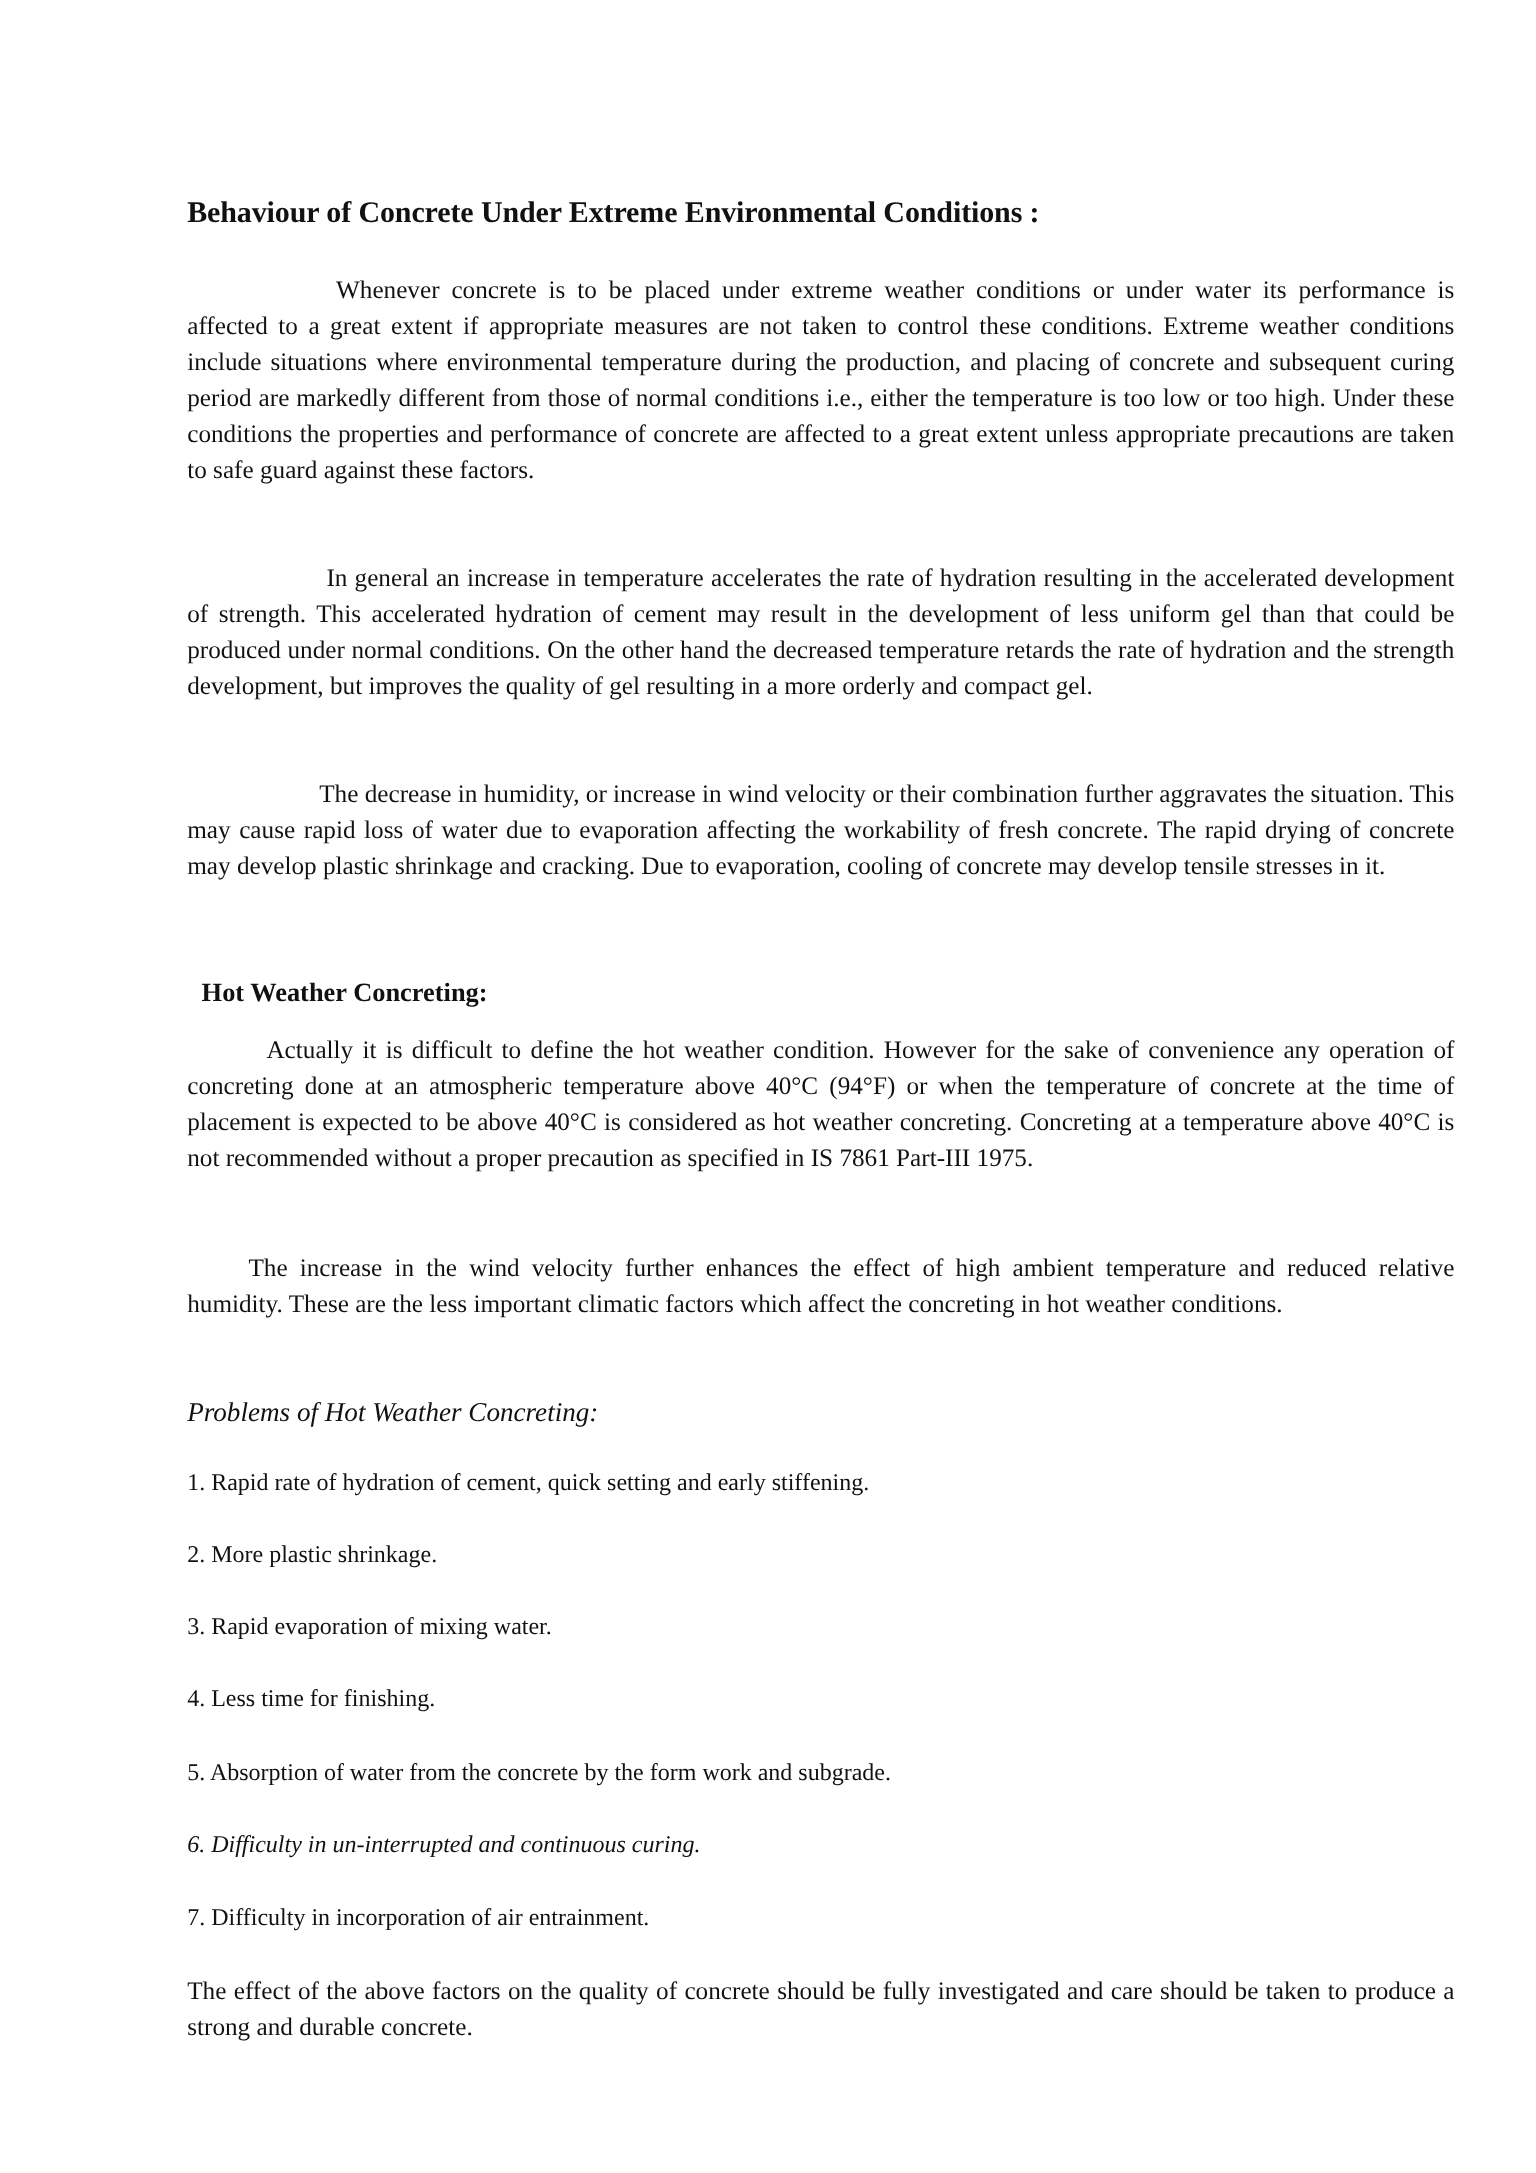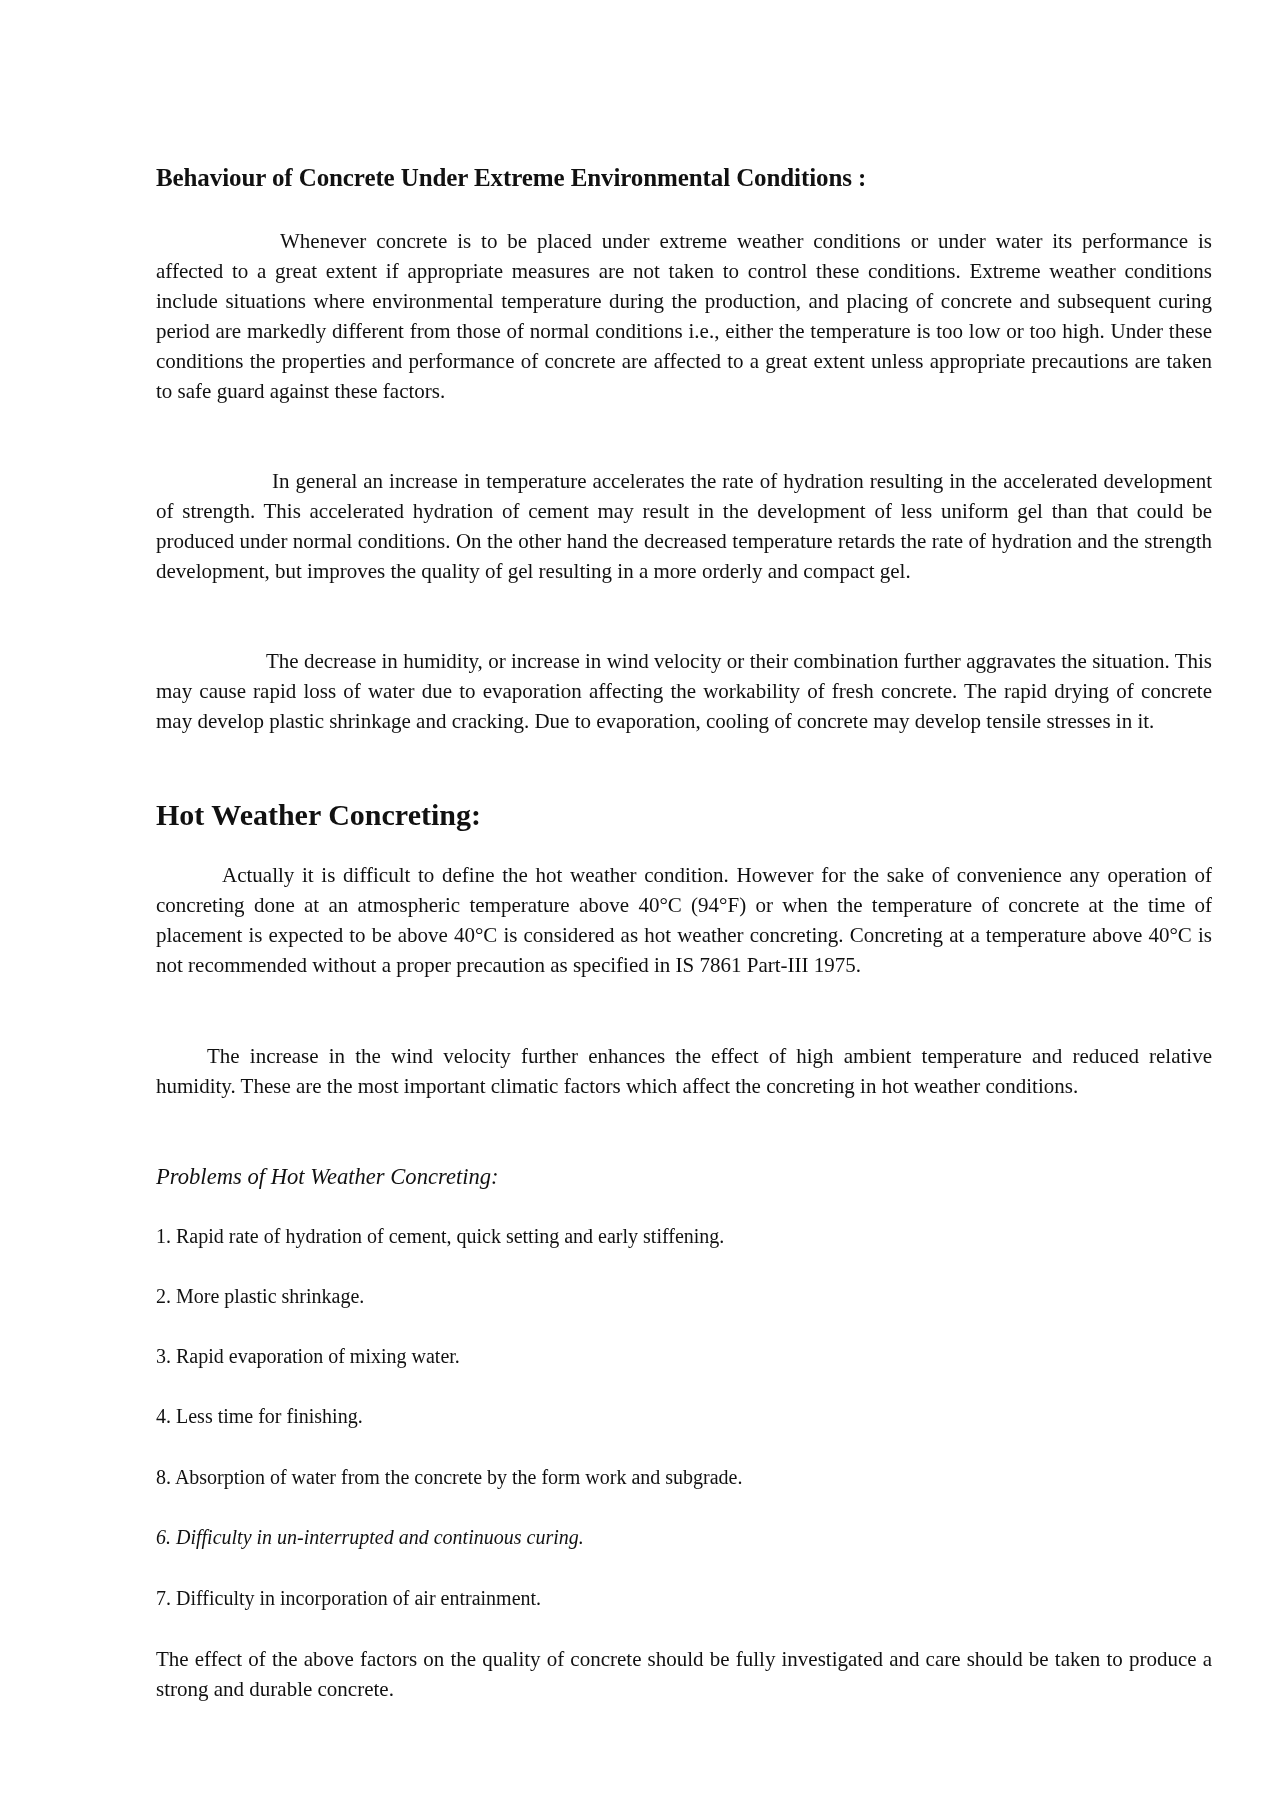--- a/index.html
+++ b/index.html
@@ -28,22 +28,22 @@
     }
     h1.doc-title {
       margin: 0;
       font-size: 25px;
       font-weight: bold;
       line-height: 40px;
       white-space: nowrap;
       letter-spacing: -0.1px;
     }
     h2.section-title {
-      margin: 0;
-      font-size: 30px;
+      margin: 12px;
+      font-size: 22px;
       font-weight: bold;
       line-height: 36px;
       white-space: nowrap;
     }
     p.body {
       margin: 0;
       font-size: 21px;
       line-height: 30px;
       text-align: justify;
       text-align-last: left;
@@ -71,29 +71,29 @@
   <p class="body abs" style="top:226px; text-indent:124px;">Whenever concrete is to be placed under extreme weather conditions or under water its performance is affected to a great extent if appropriate measures are not taken to control these conditions. Extreme weather conditions include situations where environmental temperature during the production, and placing of concrete and subsequent curing period are markedly different from those of normal conditions i.e., either the temperature is too low or too high. Under these conditions the properties and performance of concrete are affected to a great extent unless appropriate precautions are taken to safe guard against these factors.</p>
 
   <p class="body abs" style="top:466px; text-indent:116px;">In general an increase in temperature accelerates the rate of hydration resulting in the accelerated development of strength. This accelerated hydration of cement may result in the development of less uniform gel than that could be produced under normal conditions. On the other hand the decreased temperature retards the rate of hydration and the strength development, but improves the quality of gel resulting in a more orderly and compact gel.</p>
 
   <p class="body abs" style="top:646px; text-indent:110px;">The decrease in humidity, or increase in wind velocity or their combination further aggravates the situation. This may cause rapid loss of water due to evaporation affecting the workability of fresh concrete. The rapid drying of concrete may develop plastic shrinkage and cracking. Due to evaporation, cooling of concrete may develop tensile stresses in it.</p>
 
   <h2 class="section-title abs" style="top:797px;">Hot Weather Concreting:</h2>
 
   <p class="body abs" style="top:860px; text-indent:66px;">Actually it is difficult to define the hot weather condition. However for the sake of convenience any operation of concreting done at an atmospheric temperature above 40°C (94°F) or when the temperature of concrete at the time of placement is expected to be above 40°C is considered as hot weather concreting. Concreting at a temperature above 40°C is not recommended without a proper precaution as specified in IS 7861 Part-III 1975.</p>
 
-  <p class="body abs" style="top:1041px; text-indent:51px;">The increase in the wind velocity further enhances the effect of high ambient temperature and reduced relative humidity. These are the most important climatic factors which affect the concreting in hot weather conditions.</p>
+  <p class="body abs" style="top:1041px; text-indent:51px;">The increase in the wind velocity further enhances the effect of high ambient temperature and reduced relative humidity. These are the less important climatic factors which affect the concreting in hot weather conditions.</p>
 
   <p class="italic-sub abs" style="top:1162px;">Problems of Hot Weather Concreting:</p>
 
   <div>
     <p class="list-item abs" style="top:1221px;">1. Rapid rate of hydration of cement, quick setting and early stiffening.</p>
     <p class="list-item abs" style="top:1281px;">2. More plastic shrinkage.</p>
     <p class="list-item abs" style="top:1341px;">3. Rapid evaporation of mixing water.</p>
     <p class="list-item abs" style="top:1401px;">4. Less time for finishing.</p>
-    <p class="list-item abs" style="top:1462px;">8. Absorption of water from the concrete by the form work and subgrade.</p>
+    <p class="list-item abs" style="top:1462px;">5. Absorption of water from the concrete by the form work and subgrade.</p>
     <p class="list-item abs" style="top:1522px;font-style:italic;">6. Difficulty in un-interrupted and continuous curing.</p>
     <p class="list-item abs" style="top:1583px;">7. Difficulty in incorporation of air entrainment.</p>
   </div>
 
   <p class="body abs" style="top:1644px;">The effect of the above factors on the quality of concrete should be fully investigated and care should be taken to produce a strong and durable concrete.</p>
 
 </div>
 
 </body></html>

